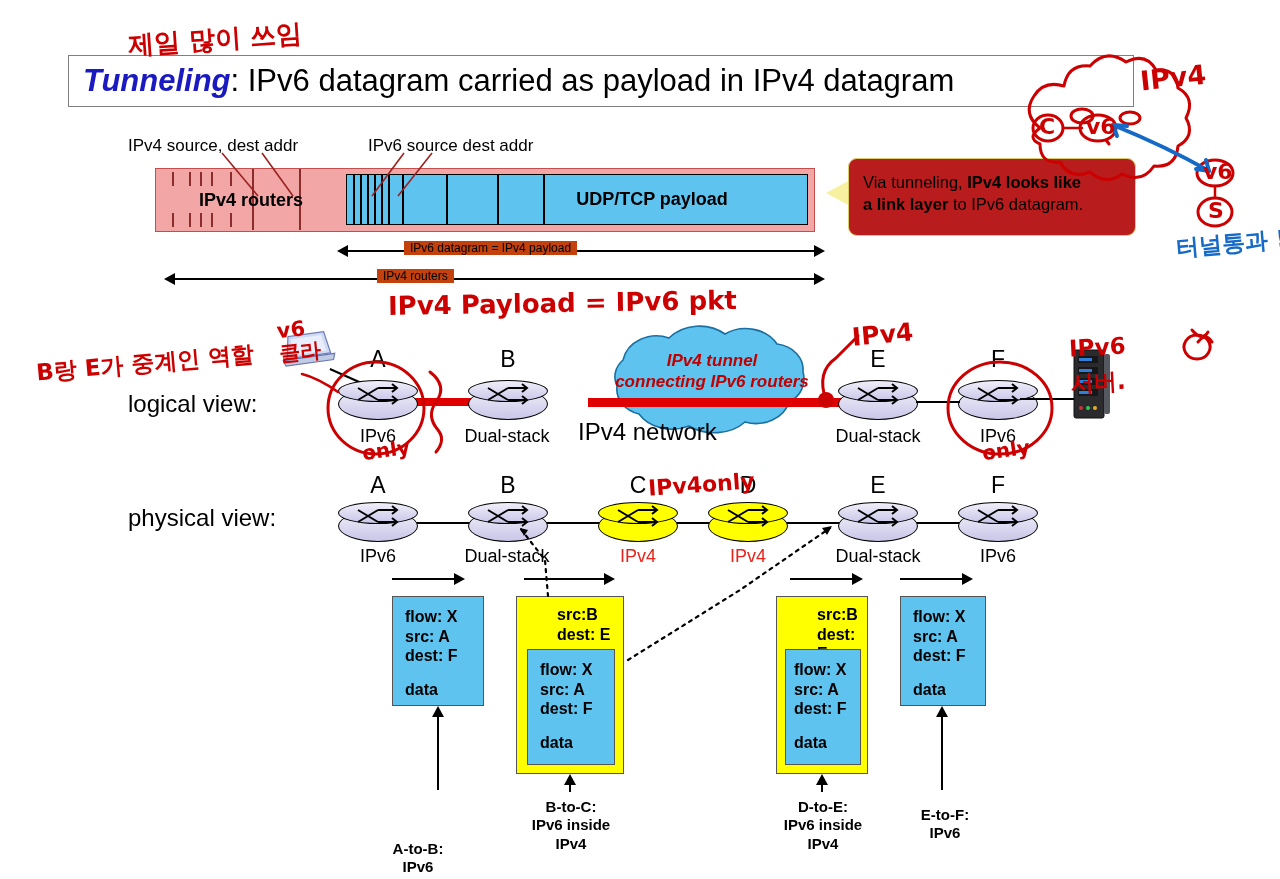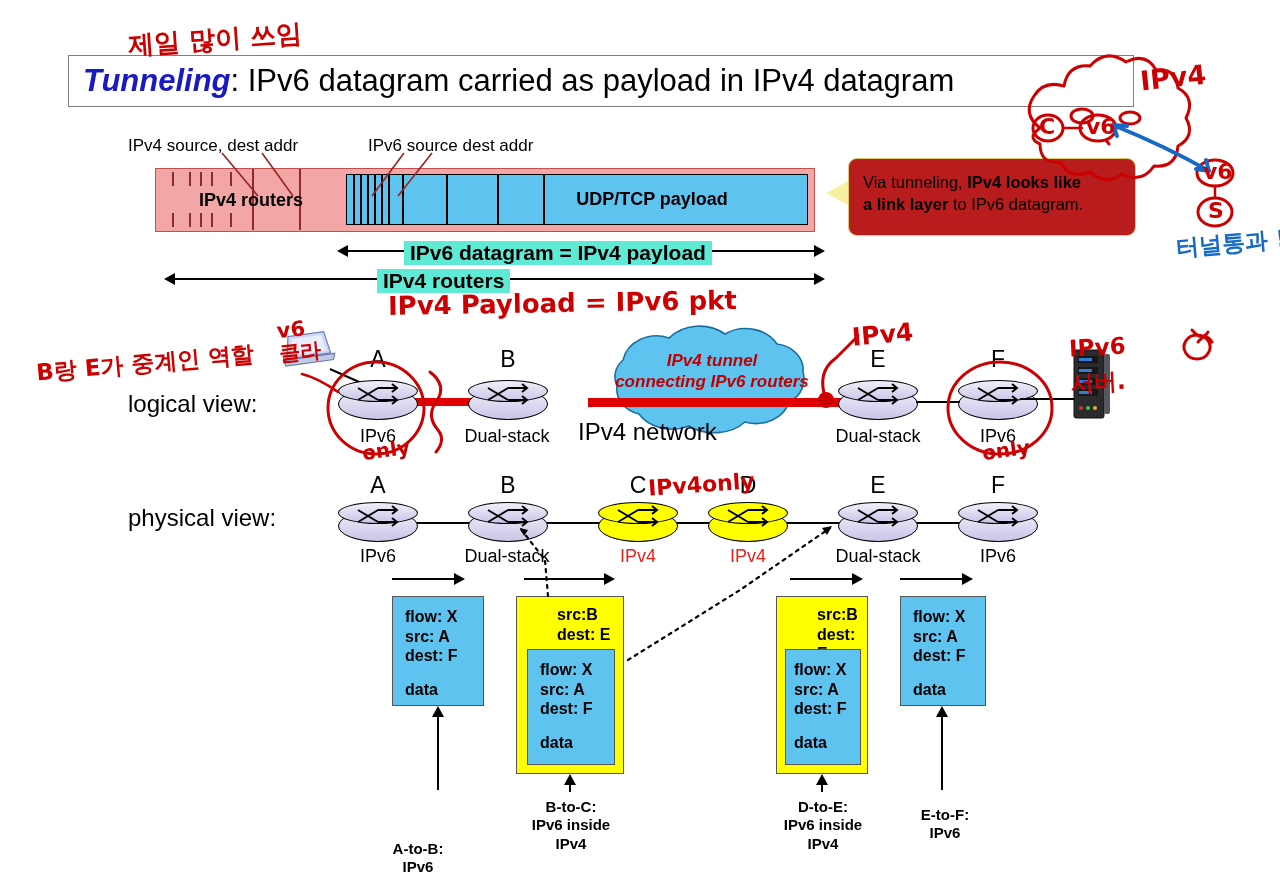--- a/index.html
+++ b/index.html
@@ -31,22 +31,22 @@
                  font-size:18px;font-weight:bold;color:#000;border-radius:20px;}
   .tick{position:absolute;width:1.5px;background:#8b2b2b;}
   .vdiv{position:absolute;width:1.5px;background:#000;top:0;bottom:0;}
 
   
   .arrow-line{position:absolute;height:2px;background:#000;}
   .arrow-head{position:absolute;width:0;height:0;border-top:6px solid transparent;
               border-bottom:6px solid transparent;}
   .ah-r{border-left:11px solid #000;}
   .ah-l{border-right:11px solid #000;}
-  .arr-label{position:absolute;font-size:21px;font-weight:bold;color:#000;
-             background:#5eead4;padding:0 6px;white-space:nowrap;}
+  .arr-label{position:absolute;font-size:12px;font-weight:normal;color:#000;
+             background:#c2410c;padding:0 6px;white-space:nowrap;}
 
   
   #callout{left:848px;top:158px;width:288px;height:78px;background:#b91c1c;
            border:1px solid #d8cf6a;border-radius:9px;box-sizing:border-box;
            padding:12px 14px;font-size:16.5px;color:#000;line-height:1.35;}
   #callout b{font-weight:bold;}
   #callout-tail{left:826px;top:180px;width:0;height:0;
                 border-top:13px solid transparent;border-bottom:13px solid transparent;
                 border-right:24px solid #f7f0a0;}
 

